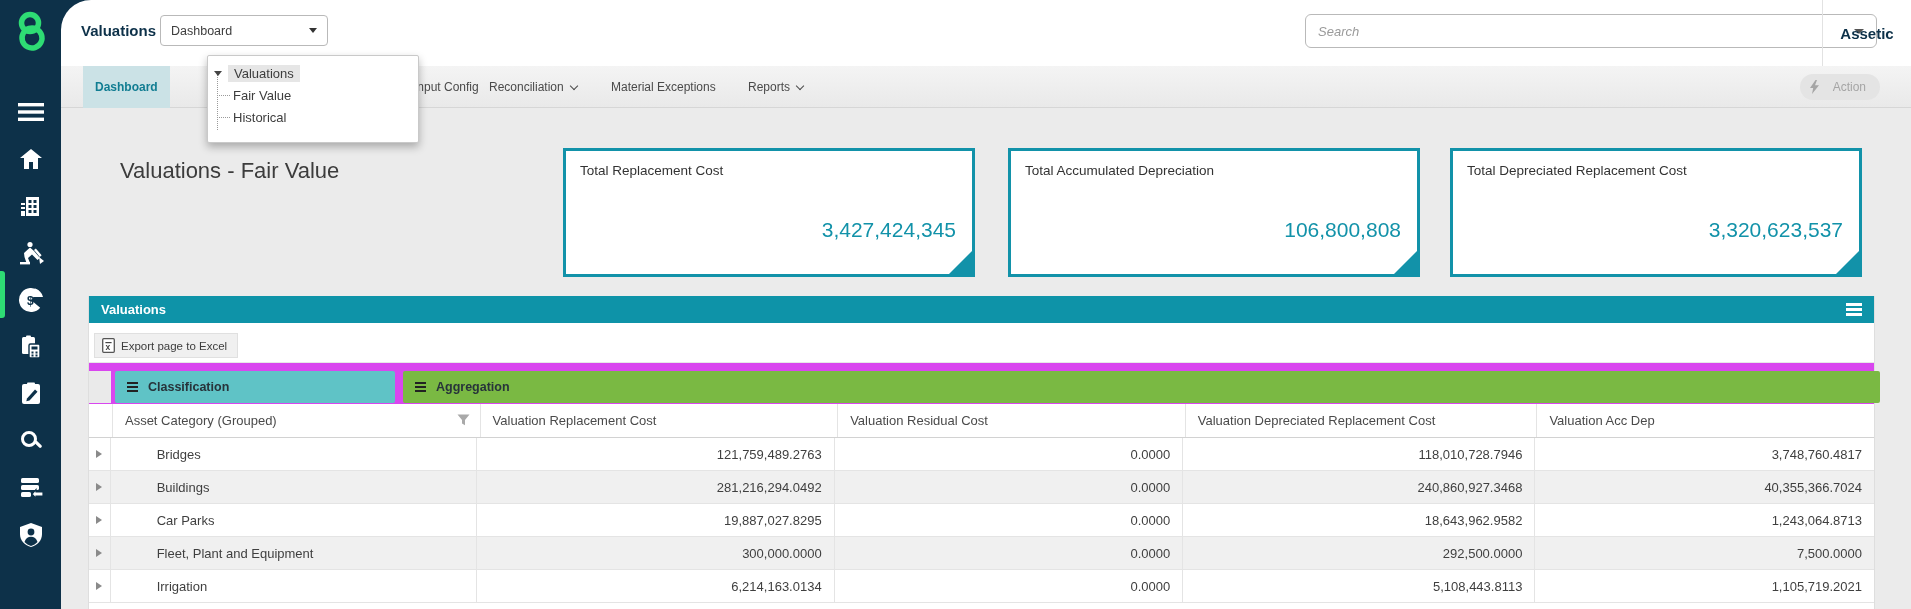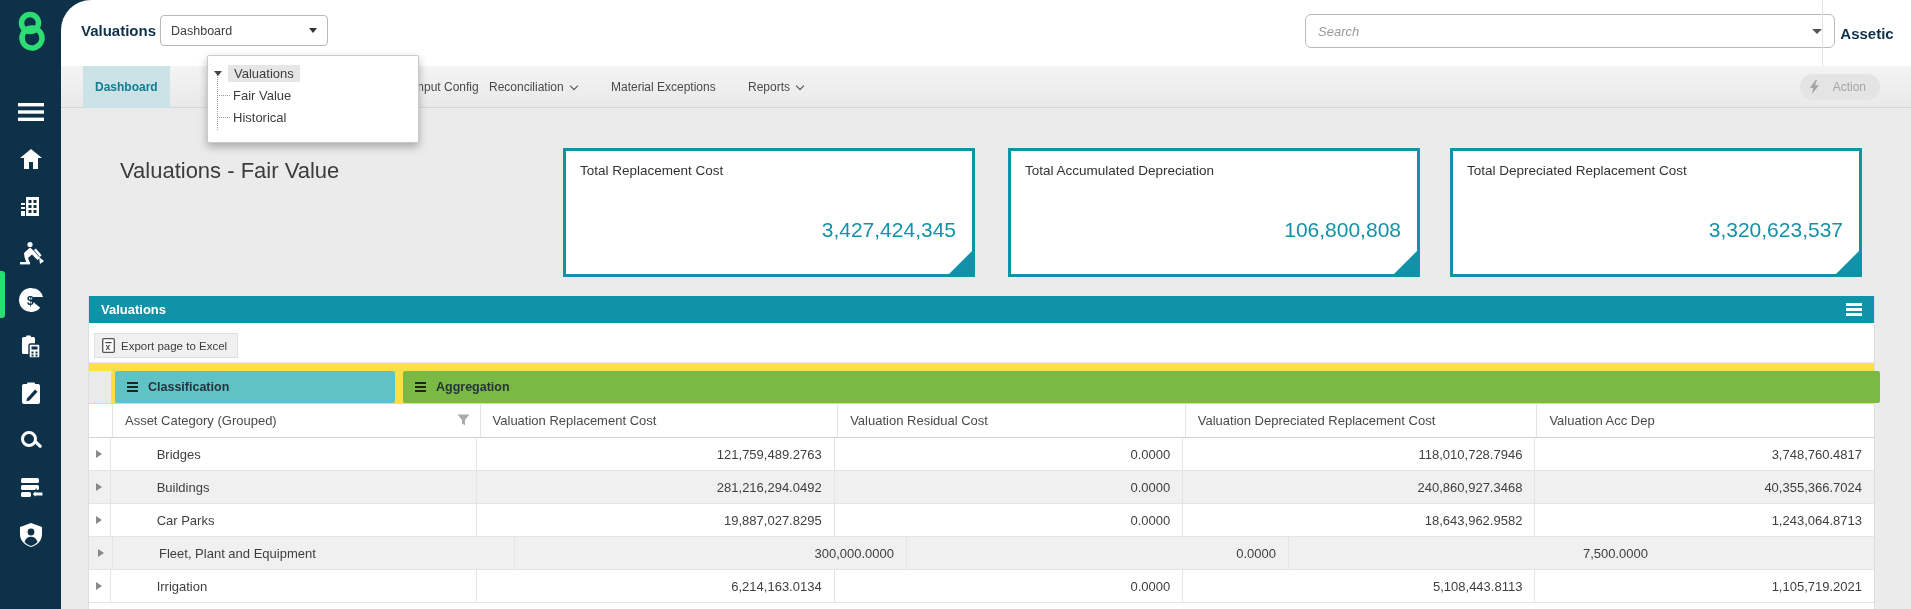--- a/index.html
+++ b/index.html
@@ -15,21 +15,21 @@
   .side-icon svg { display:block; }
   .active-bar { position:absolute; left:0; top:271px; width:5px; height:47px; background:#2edc74; border-radius:0 3px 3px 0; }
 
   
   .corner-bg { position:absolute; left:61px; top:0; width:50px; height:50px; background:#0d3149; z-index:6; }
   .header { position:absolute; left:61px; top:0; width:1850px; height:66px; background:#fff; border-top-left-radius:30px; z-index:7; }
   .module-title { position:absolute; left:20px; top:22px; font-size:15px; font-weight:bold; color:#0d3149; }
   .nav-select { position:absolute; left:99px; top:15px; width:168px; height:31px; background:#fff; border:1px solid #b9b9b9; border-radius:4px; display:flex; align-items:center; padding:0 10px; cursor:pointer; }
   .nav-select .val { font-size:12.5px; color:#3d3d3d; }
   .caret-down { width:0; height:0; border-left:4.5px solid transparent; border-right:4.5px solid transparent; border-top:5px solid #333; margin-left:auto; }
-  .search-box { position:absolute; left:1244px; top:14px; width:530px; height:34px; border:1px solid #b9b9b9; border-radius:6px; background:#fff; display:flex; align-items:center; padding:0 12px; }
+  .search-box { position:absolute; left:1244px; top:14px; width:572px; height:34px; border:1px solid #b9b9b9; border-radius:6px; background:#fff; display:flex; align-items:center; padding:0 12px; }
   .search-box input { border:none; outline:none; flex:1; font-size:13px; font-style:italic; color:#555; font-family:"Liberation Sans",sans-serif; background:transparent; }
   .search-box input::placeholder { color:#9a9a9a; font-style:italic; }
   .search-caret { width:0; height:0; border-left:5px solid transparent; border-right:5px solid transparent; border-top:5.5px solid #555; }
   .header-divider { position:absolute; left:1761px; top:0; width:1px; height:66px; background:#e2e2e2; }
   .brand { position:absolute; left:1762px; top:0; width:88px; height:66px; display:flex; align-items:center; justify-content:center; font-size:15px; font-weight:bold; color:#0d3149; }
 
   
   .tabbar { position:absolute; left:61px; top:66px; width:1850px; height:42px; background:linear-gradient(#f4f4f4,#e9e9e9); border-bottom:1px solid #d6d6d6; z-index:4; }
   .tab { position:absolute; top:0; height:42px; display:flex; align-items:center; font-size:12px; color:#4a4a4a; cursor:pointer; padding:0 12px; }
   .tab.active { background:#cbe2e6; color:#117d92; font-weight:bold; }
@@ -52,21 +52,21 @@
   .kpi .tri { position:absolute; right:0; bottom:0; width:0; height:0; border-left:23px solid transparent; border-bottom:23px solid #1292a9; }
 
   
   .panel { position:absolute; left:88px; top:296px; width:1787px; height:313px; background:#fff; border-left:1px solid #dedede; border-right:1px solid #dedede; }
   .panel-header { height:27px; background:#0e93a8; display:flex; align-items:center; padding:0 12px; }
   .panel-header .t { color:#fff; font-size:13px; font-weight:bold; }
   .panel-burger { margin-left:auto; cursor:pointer; }
   .panel-burger i { display:block; width:16px; height:2.5px; background:#fff; margin:2.5px 0; }
   .toolbar { height:40px; border-bottom:1px solid #e8e8e8; display:flex; align-items:flex-end; padding:0 0 4px 5px; }
   .export-btn { height:25px; background:#f0f0f0; border:1px solid #e0e0e0; display:flex; align-items:center; gap:6px; font-size:11.5px; color:#3d3d3d; padding:0 10px 0 7px; cursor:pointer; font-family:"Liberation Sans",sans-serif; }
-  .band-row { position:relative; height:41px; background:#fde047; }
+  .band-row { position:relative; height:41px; background:#d946ef; }
   .band-stub { position:absolute; left:0; top:8px; width:22px; height:32px; background:#eaeaea; }
   .band { position:absolute; top:8px; height:32px; border-radius:2px; display:flex; align-items:center; padding:0 12px; font-size:12.5px; font-weight:bold; color:#27333a; cursor:pointer; }
   .band-burger i { display:block; width:11px; height:1.8px; background:#222; margin:2px 0; }
   .band .bl { margin-left:10px; }
   .band.classification { left:26px; width:280px; background:#5fc3c6; }
   .band.aggregation { left:314px; width:1477px; background:#7ab943; }
   .grid-row { display:flex; height:33px; align-items:stretch; font-size:13px; color:#3f3f3f; }
   .hdr-row { height:34px; border-bottom:1px solid #d2d2d2; color:#4a4a4a; }
   .c { display:flex; align-items:center; padding:0 12px; border-right:1px solid #e4e4e4; overflow:hidden; white-space:nowrap; }
   .c.exp { width:24px; padding:0; justify-content:center; }
@@ -324,20 +324,21 @@
       <div class="c n3 num">18,643,962.9582</div>
       <div class="c n4 num">1,243,064.8713</div>
     </div>
     <div class="grid-row data-row alt">
       <div class="c exp">
           <span class="expand-arrow"></span>
         </div>
       <div class="c cat">Fleet, Plant and Equipment</div>
       <div class="c n1 num">300,000.0000</div>
       <div class="c n2 num">0.0000</div>
+      <div class="c n3 num">292,500.0000</div>
       <div class="c n4 num">7,500.0000</div>
     </div>
     <div class="grid-row data-row">
       <div class="c exp">
           <span class="expand-arrow"></span>
         </div>
       <div class="c cat">Irrigation</div>
       <div class="c n1 num">6,214,163.0134</div>
       <div class="c n2 num">0.0000</div>
       <div class="c n3 num">5,108,443.8113</div>

